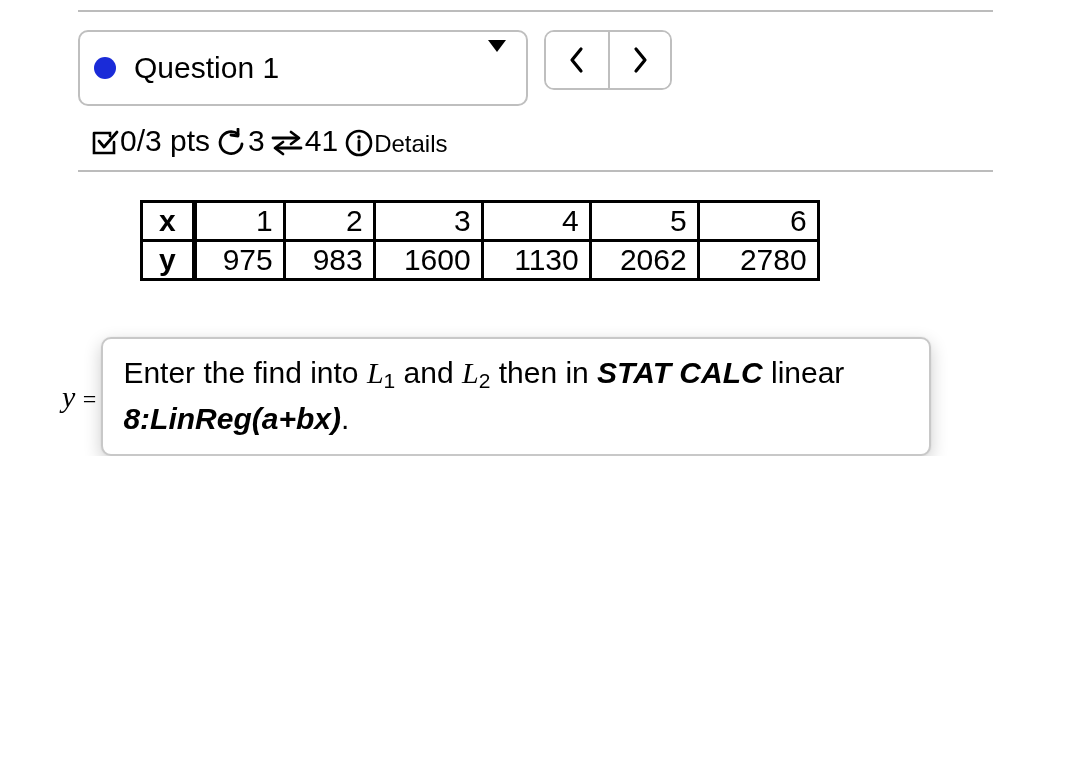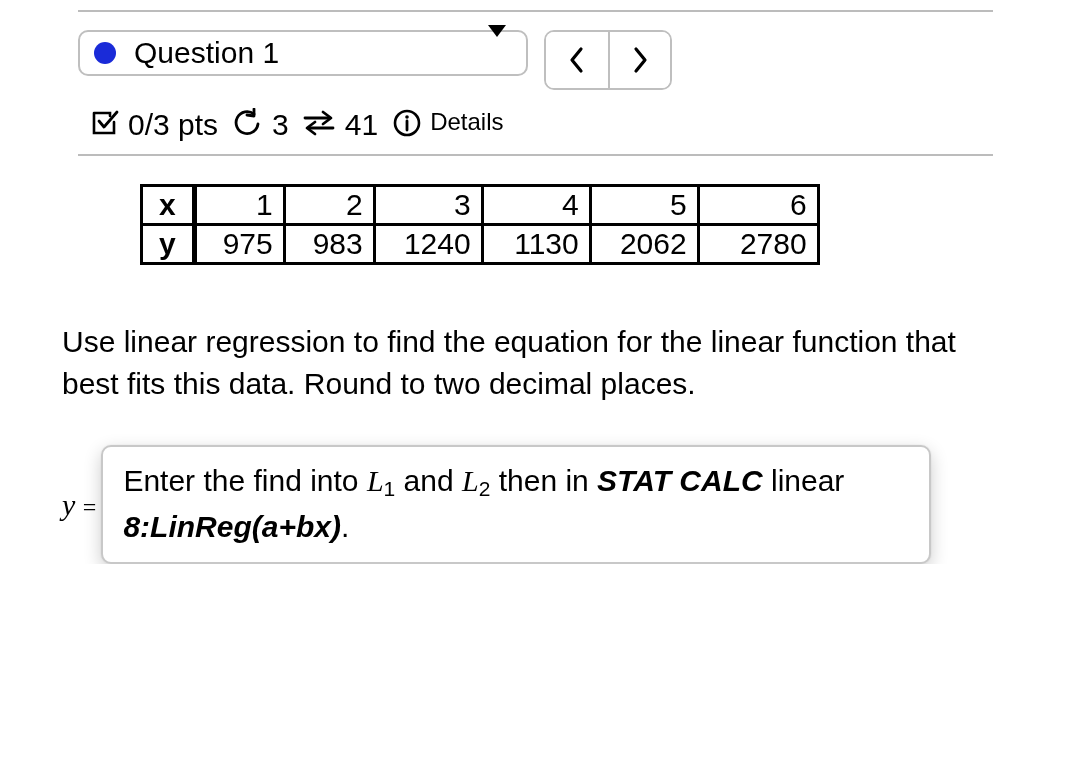--- a/index.html
+++ b/index.html
@@ -20,21 +20,21 @@
       gap: 16px;
       margin: 0 96px 18px 78px;
     }
     .question-select {
       display: flex;
       align-items: center;
       border: 2px solid #bfbfbf;
       border-radius: 10px;
       padding: 8px 14px;
       min-width: 450px;
-      height: 46px;
+      height: 76px;
       background: #fff;
       position: relative;
     }
     .status-dot {
       width: 22px; height: 22px; border-radius: 50%;
       background: #1a2bd8;
       margin-right: 18px;
       flex-shrink: 0;
     }
     .question-label { font-size: 30px; }
@@ -57,23 +57,22 @@
       display: flex;
       align-items: center;
       justify-content: center;
       background: #fff;
       font-size: 30px;
       cursor: pointer;
     }
     .nav-btn + .nav-btn { border-left: 2px solid #bfbfbf; }
     .meta-row {
       display: flex;
-      align-items: flex-start;
+      align-items: flex-end;
       margin: 0 96px 12px 90px;
-      gap: 8px;
       font-size: 30px;
     }
     .meta-row svg { flex-shrink: 0; }
     .details-label { font-size: 24px; }
 
     .content { margin: 0 60px 0 60px; }
 
     table.data {
       border-collapse: collapse;
       margin: 10px 0 56px 80px;
@@ -190,29 +189,28 @@
       <td class="w1">2</td>
       <td class="w2">3</td>
       <td class="w2">4</td>
       <td class="w2">5</td>
       <td class="w3">6</td>
     </tr>
     <tr>
       <th class="rowhead">y</th>
       <td>975</td>
       <td>983</td>
-      <td>1240</td>
+      <td>1600</td>
       <td>1130</td>
       <td>2062</td>
       <td>2780</td>
     </tr>
   </tbody>
     </table>
 
-  <div class="instruction">Use linear regression to find the equation for the linear function that best fits this data. Round to two decimal places.</div>
 
   <div class="answer-row">
     <span class="y-equals">
       <span>y</span>&nbsp;<span class="eq-sign">=</span>
     </span>
     <div class="tooltip-box">
       <span>Enter the find into </span><span class="L">L</span><sub>1</sub><span> and </span><span class="L">L</span><sub>2</sub><span> then in </span><span class="italic">STAT CALC</span><span> linear </span><span class="italic">8:LinReg(a+bx)</span><span>.</span>
     </div>
   </div>
 </div>

